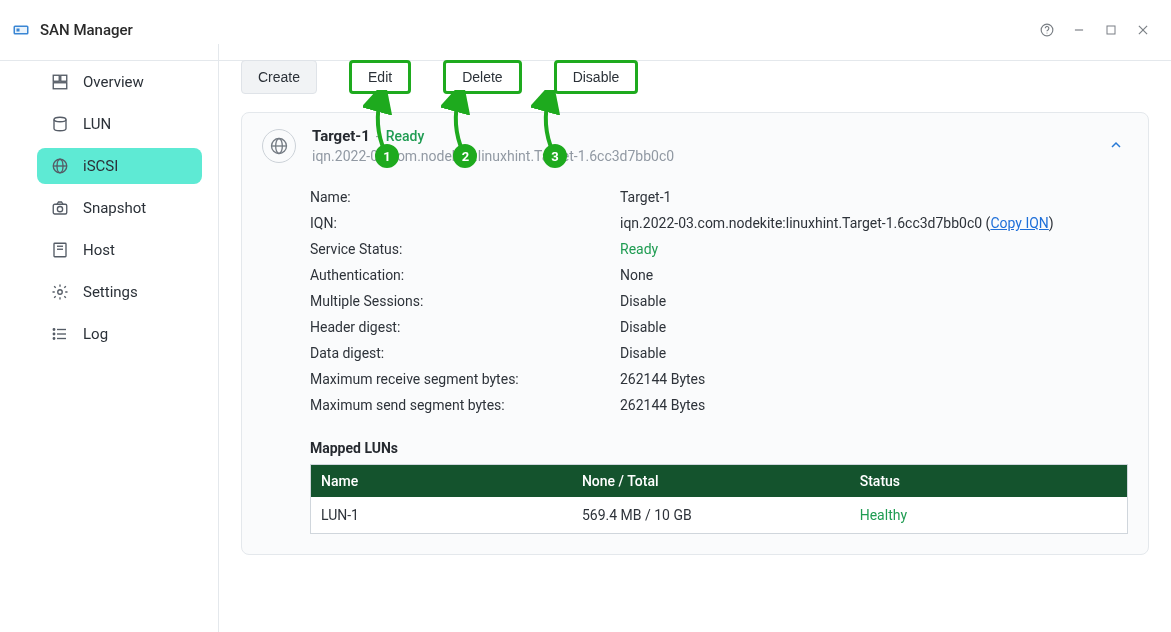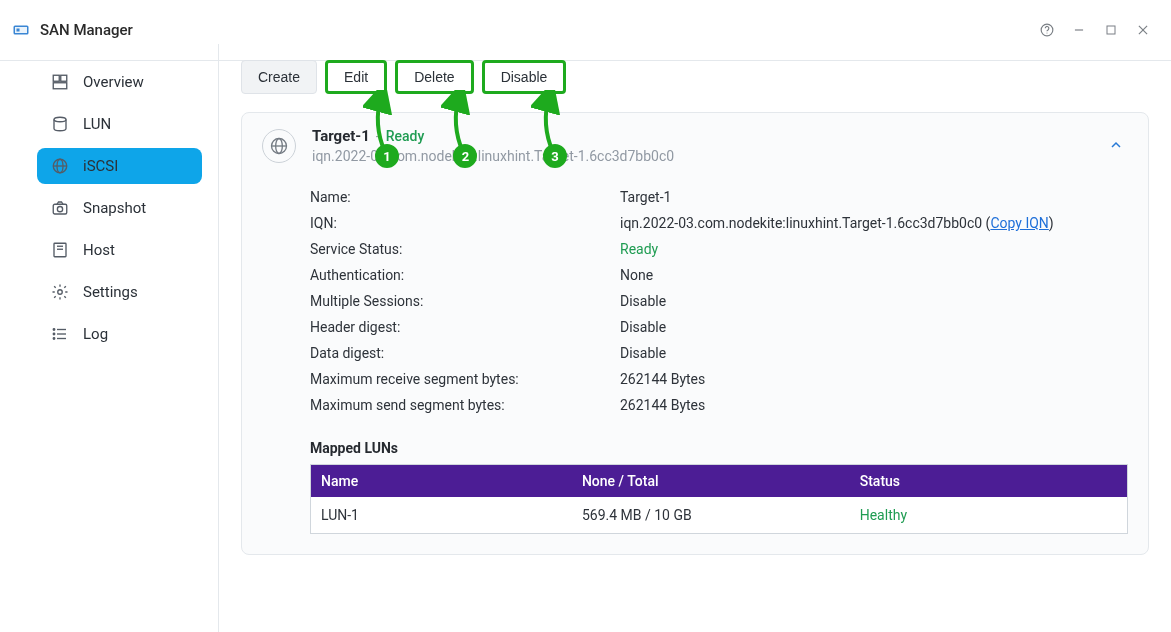--- a/index.html
+++ b/index.html
@@ -59,21 +59,21 @@
     display:flex;
     align-items:center;
     height:36px;
     padding:0 14px;
     border-radius:8px;
     color:#2b3138;
     cursor:pointer;
     margin-bottom:6px;
   }
   .nav-item.active {
-    background:#0ea5e9;
+    background:#5eead4;
   }
   .nav-item .icon {
     width:18px; height:18px;
     margin-right:14px;
     display:flex; align-items:center; justify-content:center;
     color:#555c66;
   }
   .nav-item .label { font-size:15px; }
 
   
@@ -93,20 +93,21 @@
     border:1px solid #dfe3e8;
     border-radius:4px;
     padding:6px 16px;
     font-size:14px;
     color:#2b3138;
     cursor:pointer;
   }
   .btn.hl {
     border:3px solid #1eaa1e;
     background:#fff;
+    margin-left:24px;
   }
 
   
   .panel {
     background:#fafbfc;
     border:1px solid #e4e8ec;
     border-radius:8px;
     padding:14px 20px 20px 20px;
   }
   .panel-header {
@@ -162,21 +163,21 @@
     font-weight:700;
     color:#262a30;
     margin-bottom:8px;
   }
   .lun-table {
     width:100%;
     border:1px solid #d0d6dc;
     border-collapse:collapse;
   }
   .lun-table th {
-    background:#4c1d95;
+    background:#14532d;
     color:#fff;
     font-weight:500;
     text-align:left;
     padding:8px 10px;
     font-size:14px;
   }
   .lun-table td {
     background:#fff;
     padding:10px;
     font-size:14px;

